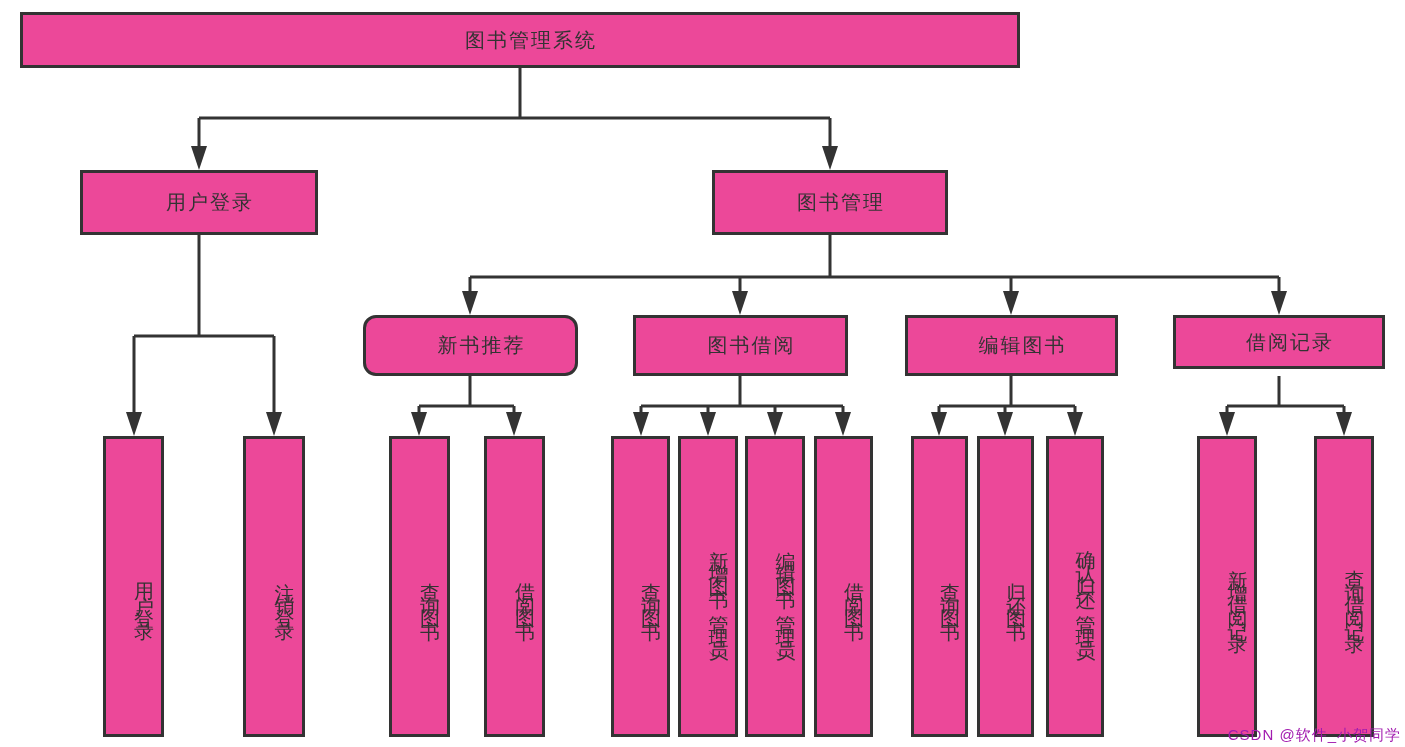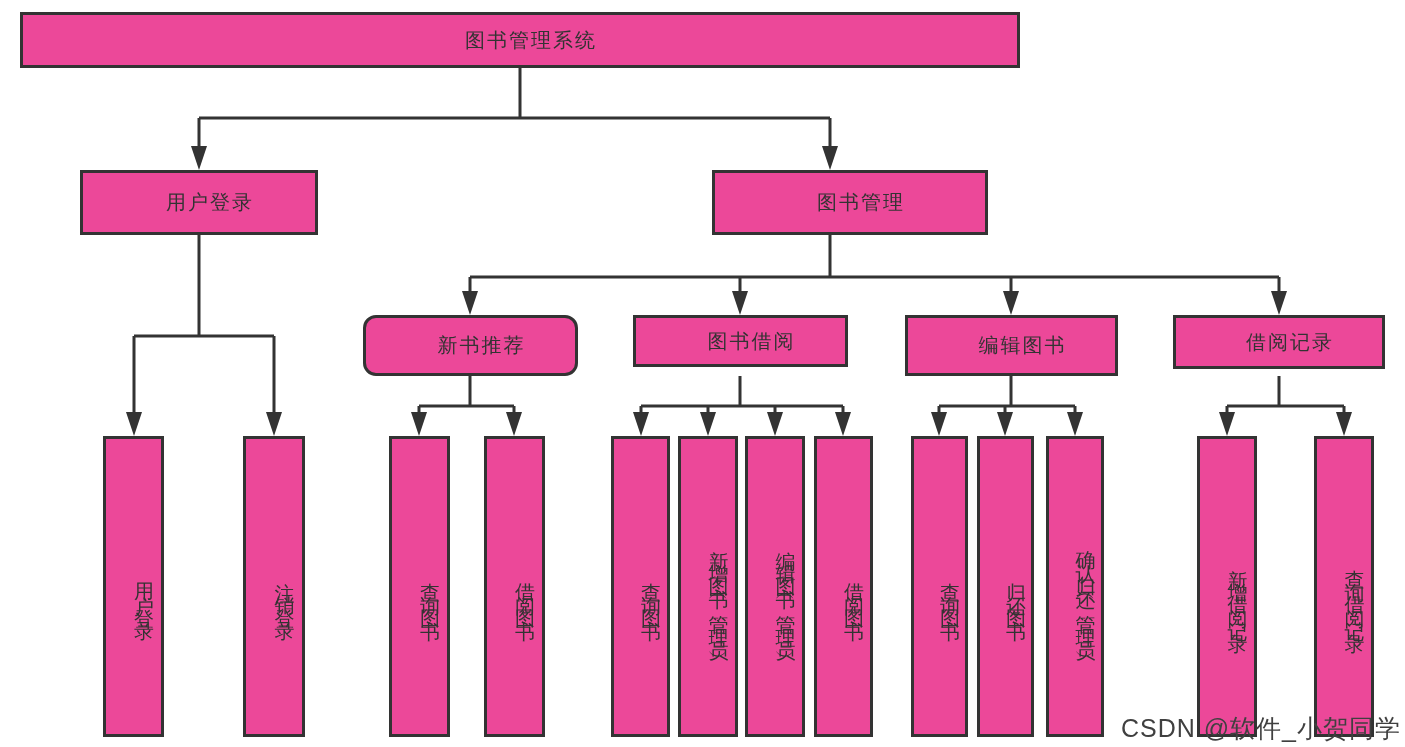--- a/index.html
+++ b/index.html
@@ -35,22 +35,22 @@
     font-size: 20px;
     letter-spacing: 13px;
     line-height: 1;
     margin-bottom: -13px;
     white-space: nowrap;
   }
   .watermark {
     position: absolute;
     right: 4px;
     bottom: 2px;
-    font-size: 25px;
-    color: #404040;
+    font-size: 15px;
+    color: #a21caf;
     letter-spacing: 1px;
     z-index: 5;
     white-space: nowrap;
   }
 </style>
 </head>
 <body>
 
 <div class="canvas">
 
@@ -97,28 +97,28 @@
     </g>
   </svg>
 
   <div class="node" style="left:20px; top:12px; width:1000px; height:56px;">
     <span class="hlabel">图书管理系统</span>
   </div>
 
   <div class="node" style="left:80px; top:170px; width:238px; height:65px;">
     <span class="hlabel">用户登录</span>
   </div>
-  <div class="node" style="left:712px; top:170px; width:276px; height:65px;">
+  <div class="node" style="left:712px; top:170px; width:236px; height:65px;">
     <span class="hlabel">图书管理</span>
   </div>
 
   <div class="node" style="left:363px; top:315px; width:215px; height:61px;border-radius:13px;">
     <span class="hlabel">新书推荐</span>
   </div>
-  <div class="node" style="left:633px; top:315px; width:215px; height:52px;">
+  <div class="node" style="left:633px; top:315px; width:215px; height:61px;">
     <span class="hlabel">图书借阅</span>
   </div>
   <div class="node" style="left:905px; top:315px; width:213px; height:61px;">
     <span class="hlabel">编辑图书</span>
   </div>
   <div class="node" style="left:1173px; top:315px; width:212px; height:54px;">
     <span class="hlabel">借阅记录</span>
   </div>
 
   <div class="node leaf" style="left:103px; top:436px; width:61px; height:301px;">

